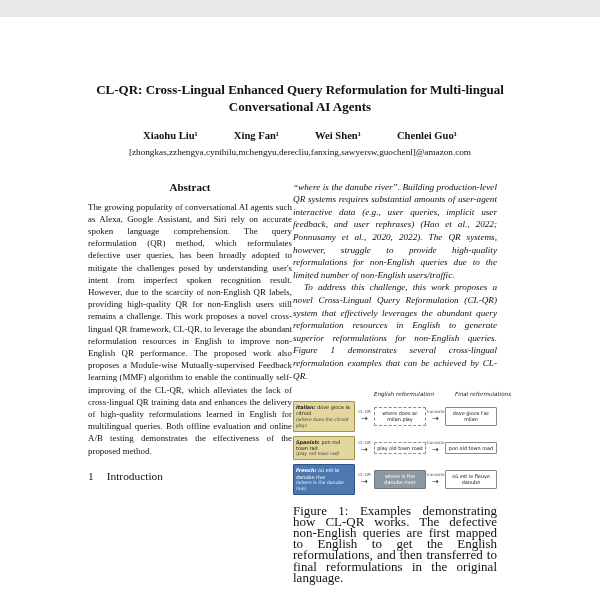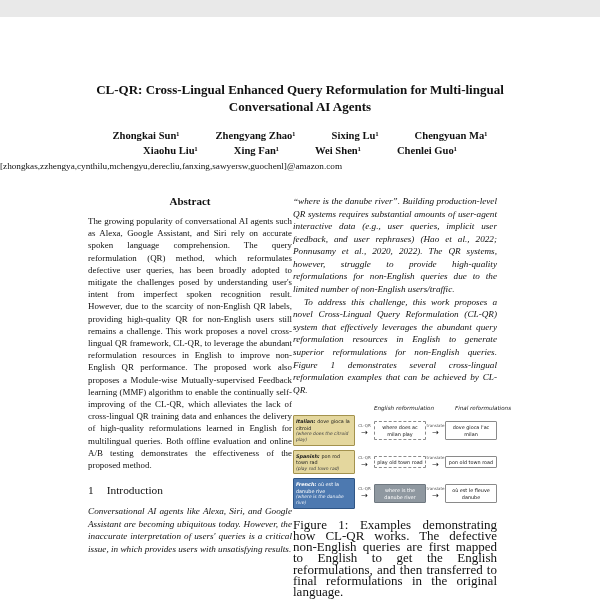--- a/index.html
+++ b/index.html
@@ -20,21 +20,21 @@
     font-weight: bold;
     font-size: 13px;
     line-height: 1.32;
   }
   .authors { margin-top: 14px; }
   .authors-row {
     display: flex; justify-content: center; gap: 36px;
     font-weight: bold; font-size: 10.6px; line-height: 1.35;
   }
   .affiliation { text-align: center; font-size: 9.8px; margin-top: 2px; }
-  .email { text-align: left; font-size: 9.2px; margin-top: 3px; }
+  .email { text-align: center; font-size: 9.2px; margin-top: 3px; }
   .columns {
     display: flex; gap: 1px;
     padding: 0 88px;
     margin-top: 24px;
   }
   .col { width: 204px; flex: 0 0 204px; }
   .abstract-heading {
     text-align: center; font-weight: bold; font-size: 11px; margin-bottom: 8px;
   }
   .abstract-text {
@@ -89,45 +89,38 @@
 </style>
 </head>
 <body>
 
 <div class="page">
 
   <div class="title">CL-QR: Cross-Lingual Enhanced Query Reformulation for Multi-lingual Conversational AI Agents</div>
 
   <div class="authors">
     <div class="authors-row">
-      <span>Zhongkai Sun¹</span>
-      <span>Zhengyang Zhao¹</span>
-      <span>Sixing Lu¹</span>
-      <span>Chengyuan Ma¹</span>
-    </div>
-    <div class="authors-row">
       <span>Xiaohu Liu¹</span>
       <span>Xing Fan¹</span>
       <span>Wei Shen¹</span>
       <span>Chenlei Guo¹</span>
     </div>
   </div>
 
   <div class="email">[zhongkas,zzhengya,cynthilu,mchengyu,derecliu,fanxing,sawyersw,guochenl]@amazon.com</div>
 
   <div class="columns">
 
     <div class="col">
       <div class="abstract-heading">Abstract</div>
       <div class="abstract-text">The growing popularity of conversational AI agents such as Alexa, Google Assistant, and Siri rely on accurate spoken language comprehension. The query reformulation (QR) method, which reformulates defective user queries, has been broadly adopted to mitigate the challenges posed by understanding user's intent from imperfect spoken recognition result. However, due to the scarcity of non-English QR labels, providing high-quality QR for non-English users still remains a challenge. This work proposes a novel cross-lingual QR framework, CL-QR, to leverage the abundant reformulation resources in English to improve non-English QR performance. The proposed work also proposes a Module-wise Mutually-supervised Feedback learning (MMF) algorithm to enable the continually self-improving of the CL-QR, which alleviates the lack of cross-lingual QR training data and enhances the delivery of high-quality reformulations learned in English for multilingual queries. Both offline evaluation and online A/B testing demonstrates the effectiveness of the proposed method.</div>
 
       <div class="section-heading">
         <span class="section-number">1</span><span>Introduction</span>
       </div>
-      <div class="body-text">Conversational AI agents like Alexa, Siri, and Google Assistant are becoming ubiquitous today. However, the inaccurate interpretation of users' queries is a critical issue, in which provides users with unsatisfying results.</div>
     </div>
 
     <div class="col">
       <div class="body-text">“where is the danube river”. Building production-level QR systems requires substantial amounts of user-agent interactive data (e.g., user queries, implicit user feedback, and user rephrases) (Hao et al., 2022; Ponnusamy et al., 2020, 2022). The QR systems, however, struggle to provide high-quality reformulations for non-English queries due to the limited number of non-English users/traffic.</div>
       <div class="body-text para-indent">To address this challenge, this work proposes a novel Cross-Lingual Query Reformulation (CL-QR) system that effectively leverages the abundant query reformulation resources in English to generate superior reformulations for non-English queries. Figure 1 demonstrates several cross-lingual reformulation examples that can be achieved by CL-QR.</div>
 
       <div class="figure">
         <div class="fig-headers">
           <span class="fig-h-spacer"></span>
           <span class="fig-h">English reformulation</span>

